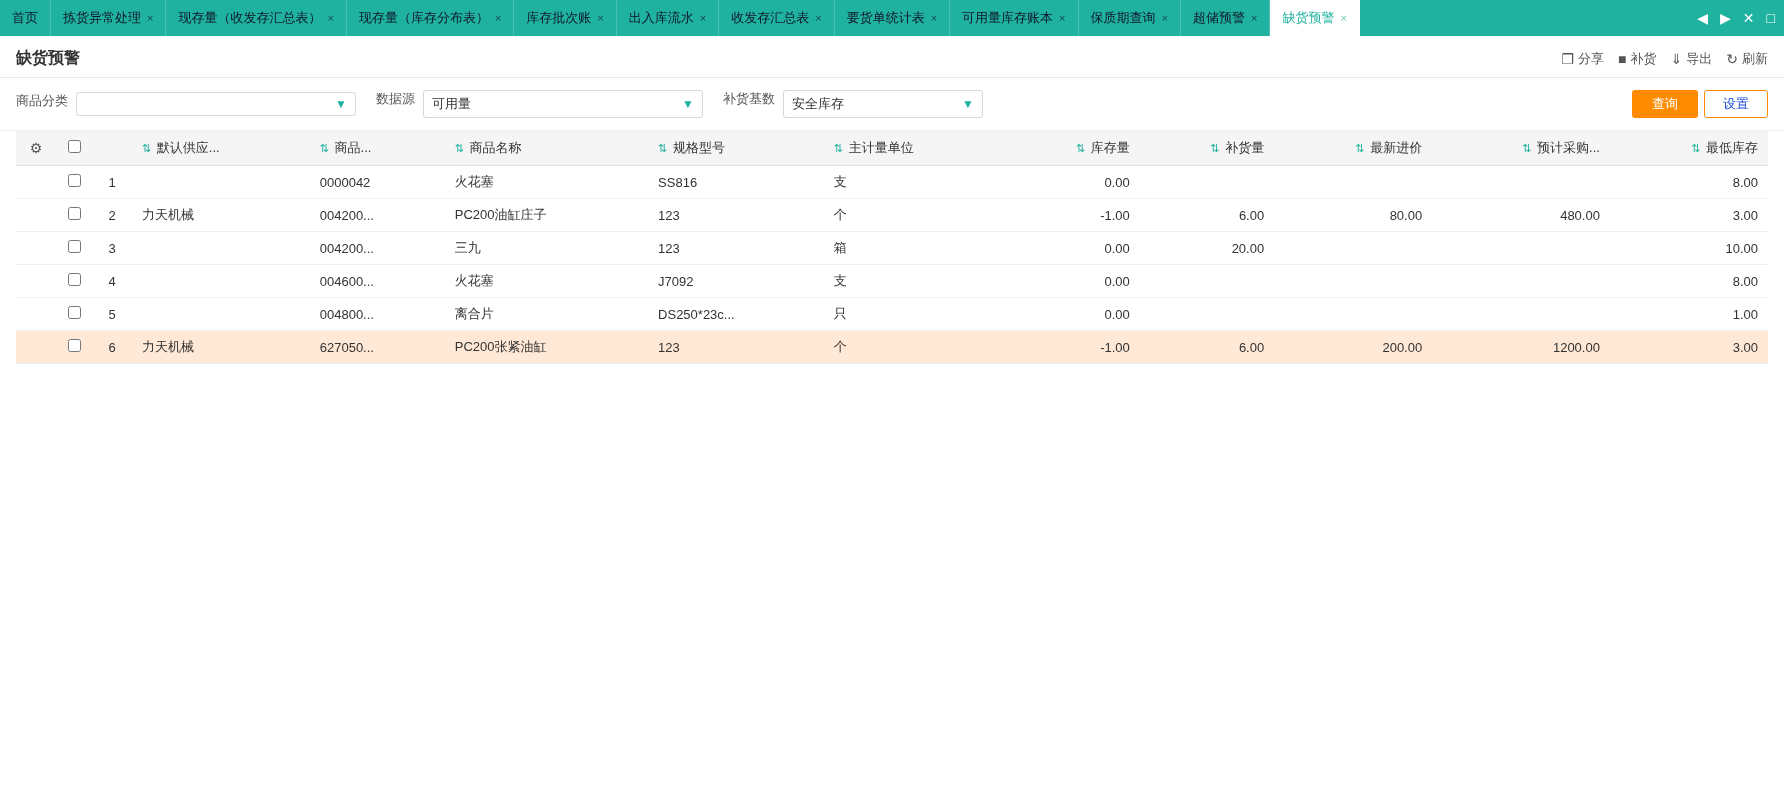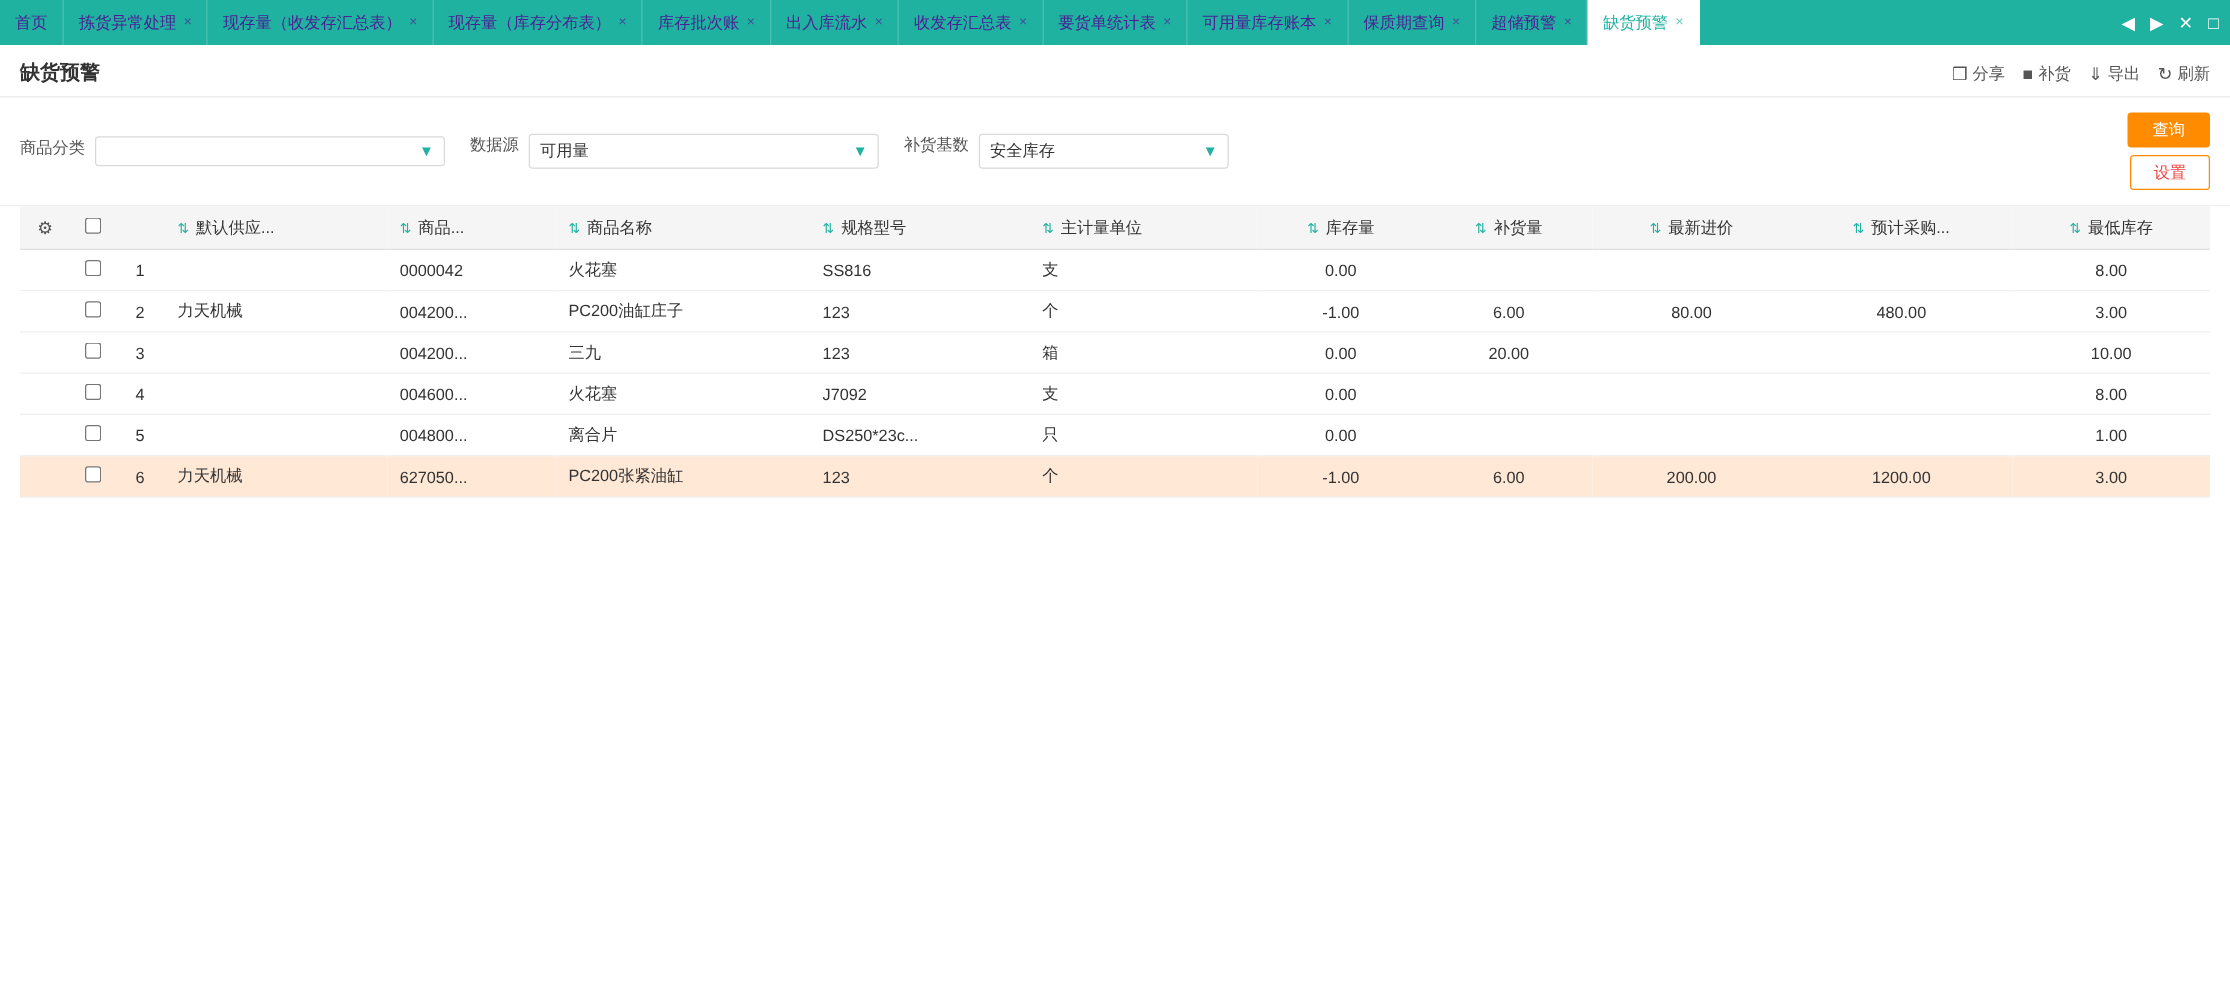--- a/index.html
+++ b/index.html
@@ -11,21 +11,21 @@
       align-items: center;
       background: #20b2a0;
       height: 36px;
       overflow: hidden;
     }
     .tab-item {
       display: flex;
       align-items: center;
       padding: 0 12px;
       height: 100%;
-      color: #4c1d95;
+      color: #0f172a;
       white-space: nowrap;
       cursor: pointer;
       font-size: 13px;
       border-right: 1px solid rgba(255,255,255,0.2);
       flex-shrink: 0;
     }
     .tab-item.active {
       background: #fff;
       color: #20b2a0;
     }
@@ -117,37 +117,37 @@
       cursor: pointer;
       background: #fff;
       justify-content: space-between;
     }
     .filter-select .arrow { color: #20b2a0; font-size: 12px; margin-left: 8px; }
     .filter-select-wide { min-width: 280px; }
     .filter-select-medium { min-width: 200px; }
 
     .filter-right {
       display: flex;
-      flex-direction: column;
+      flex-direction: row;
       align-items: flex-end;
       gap: 6px;
       margin-left: auto;
     }
     .btn-query {
       background: #ff8c00;
       color: #fff;
       border: none;
       border-radius: 3px;
       padding: 5px 20px;
       cursor: pointer;
       font-size: 13px;
     }
     .btn-settings {
       background: #fff;
-      color: #ef4444;
+      color: #1d4ed8;
       border: 1px solid #ff8c00;
       border-radius: 3px;
       padding: 4px 18px;
       cursor: pointer;
       font-size: 13px;
     }
 
     
     .table-container {
       padding: 0 16px;
@@ -177,21 +177,21 @@
     }
     tbody tr.highlighted { background: #ffe8d6; }
     tbody td {
       padding: 7px 10px;
       color: #333;
       white-space: nowrap;
     }
     .col-index { width: 40px; text-align: center; }
     .col-check { width: 36px; text-align: center; }
     .col-gear { width: 40px; text-align: center; }
-    .col-num { text-align: center; }
+    .col-num { text-align: right; }
 
     
     input[type=checkbox] {
       cursor: pointer;
     }
 
     
     .gear-icon { font-size: 14px; color: #555; cursor: pointer; }
   </style>
 </head>

